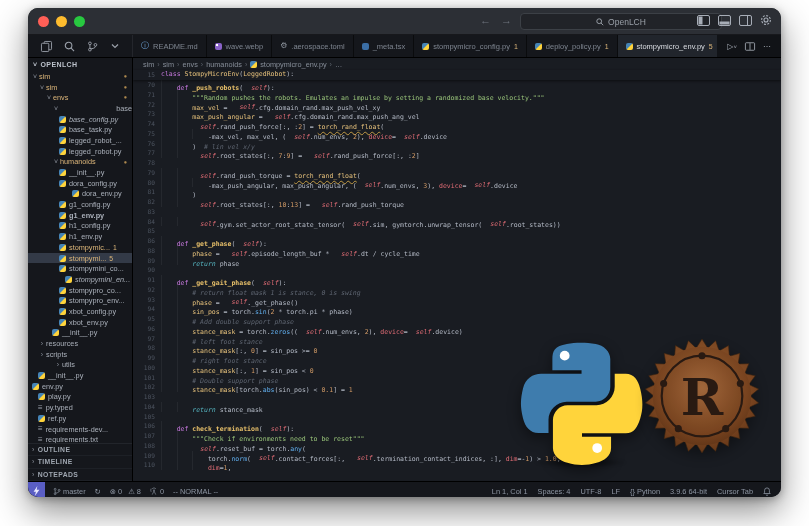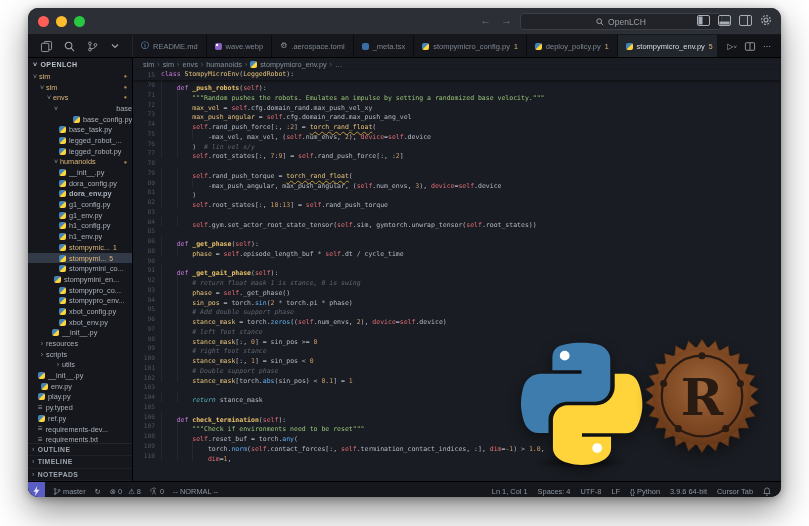--- a/index.html
+++ b/index.html
@@ -64,21 +64,21 @@
   .cl{display:flex;height:9.75px;}
   .ln{width:22px;min-width:22px;text-align:right;padding-right:6px;color:#4d5460;font-size:6.2px;}
   .ct{white-space:pre;}
   .tk-i{display:inline-block;width:4ch;box-shadow:inset 1px 0 rgba(255,255,255,.055);height:100%;}
   .tk-k{color:#c678dd;}
   .tk-d{color:#e8c06a;font-weight:bold;}
   .tk-c{color:#e5c07b;}
   .tk-s{color:#98c379;}
   .tk-cm{color:#5f6672;font-style:italic;}
   .tk-n{color:#d19a66;}
-  .tk-sf{color:#e06c75;}
+  .tk-sf{color:#e06c75;font-style:italic;padding-left:8px;}
   .tk-v{color:#e5c07b;}
   .tk-f{color:#61afef;}
   .tk-p{color:#b4bac6;}
   .tk-pa{color:#e06c75;}
   .tk-r{color:#56b6c2;font-style:italic;}
   .tk-u{color:#e5c07b;text-decoration:underline wavy #c09a45 1px;text-underline-offset:2px;}
   
   .python-logo{position:absolute;left:387px;top:281px;width:122px;height:126px;z-index:5;
     filter:drop-shadow(0 5px 7px rgba(0,0,0,.45));}
   .rust-logo{position:absolute;left:509px;top:279px;width:120px;height:118px;z-index:5;opacity:.96;
@@ -218,21 +218,21 @@
           </div>
           <div class="trow mod" style="padding-left: 17px;">
             <span class="chev">˅</span>
             <span>envs</span>
             <span class="tdot">●</span>
           </div>
           <div class="trow" style="padding-left: 24px; justify-content: space-between;">
             <span class="chev">˅</span>
             <span>base</span>
           </div>
-          <div class="trow" style="padding-left: 45px;">
+          <div class="trow" style="padding-left: 31px; font-style: italic;">
             <span class="fi fi-py"></span>
             <span>base_config.py</span>
           </div>
           <div class="trow" style="padding-left: 31px;">
             <span class="fi fi-py"></span>
             <span>base_task.py</span>
           </div>
           <div class="trow" style="padding-left: 31px;">
             <span class="fi fi-py"></span>
             <span>legged_robot_...</span>
@@ -247,29 +247,29 @@
             <span class="tdot">●</span>
           </div>
           <div class="trow" style="padding-left: 31px;">
             <span class="fi fi-py"></span>
             <span>__init__.py</span>
           </div>
           <div class="trow" style="padding-left: 31px;">
             <span class="fi fi-py"></span>
             <span>dora_config.py</span>
           </div>
+          <div class="trow" style="padding-left: 44px;">
+            <span class="fi fi-py"></span>
+            <span>dora_env.py</span>
+          </div>
+          <div class="trow" style="padding-left: 31px;">
+            <span class="fi fi-py"></span>
+            <span>g1_config.py</span>
+          </div>
           <div class="trow" style="padding-left: 31px; font-weight: bold;">
-            <span class="fi fi-py"></span>
-            <span>dora_env.py</span>
-          </div>
-          <div class="trow" style="padding-left: 31px;">
-            <span class="fi fi-py"></span>
-            <span>g1_config.py</span>
-          </div>
-          <div class="trow" style="padding-left: 31px;">
             <span class="fi fi-py"></span>
             <span>g1_env.py</span>
           </div>
           <div class="trow" style="padding-left: 31px;">
             <span class="fi fi-py"></span>
             <span>h1_config.py</span>
           </div>
           <div class="trow" style="padding-left: 31px;">
             <span class="fi fi-py"></span>
             <span>h1_env.py</span>
@@ -281,21 +281,21 @@
           </div>
           <div class="trow sel mod" style="padding-left: 31px;">
             <span class="fi fi-py"></span>
             <span>stompymi...</span>
             <span class="tbadge">5</span>
           </div>
           <div class="trow" style="padding-left: 31px;">
             <span class="fi fi-py"></span>
             <span>stompymini_co...</span>
           </div>
-          <div class="trow" style="padding-left: 26px;">
+          <div class="trow" style="padding-left: 37px; font-style: italic;">
             <span class="fi fi-py"></span>
             <span>stompymini_en...</span>
           </div>
           <div class="trow" style="padding-left: 31px;">
             <span class="fi fi-py"></span>
             <span>stompypro_co...</span>
           </div>
           <div class="trow" style="padding-left: 31px;">
             <span class="fi fi-py"></span>
             <span>stompypro_env...</span>
@@ -321,21 +321,21 @@
             <span>scripts</span>
           </div>
           <div class="trow" style="padding-left: 10px; margin-left: 16px;">
             <span class="chev">›</span>
             <span>utils</span>
           </div>
           <div class="trow" style="padding-left: 10px;">
             <span class="fi fi-py"></span>
             <span>__init__.py</span>
           </div>
-          <div class="trow" style="padding-left: 13px;">
+          <div class="trow" style="padding-left: 4px;">
             <span class="fi fi-py"></span>
             <span>env.py</span>
           </div>
           <div class="trow" style="padding-left: 10px;">
             <span class="fi fi-py"></span>
             <span>play.py</span>
           </div>
           <div class="trow" style="padding-left: 10px;">
             <span class="gl gl-txt">≡</span>
             <span>py.typed</span>
@@ -455,20 +455,24 @@
             <span class="ln">85</span>
             <span class="ct"></span>
           </div>
           <div class="cl">
             <span class="ln">86</span>
             <span class="ct"><span class="tk-i"></span><span class="tk-k">def </span><span class="tk-d">_get_phase</span><span class="tk-p">(</span><span class="tk-sf">self</span><span class="tk-p">):</span></span>
           </div>
           <div class="cl">
             <span class="ln">88</span>
             <span class="ct"><span class="tk-i"></span><span class="tk-i"></span><span class="tk-v">phase</span><span class="tk-p"> = </span><span class="tk-sf">self</span><span class="tk-p">.episode_length_buf * </span><span class="tk-sf">self</span><span class="tk-p">.dt / cycle_time</span></span>
+          </div>
+          <div class="cl">
+            <span class="ln">89</span>
+            <span class="ct"><span class="tk-i"></span><span class="tk-i"></span><span class="tk-r">return</span><span class="tk-p"> phase</span></span>
           </div>
           <div class="cl">
             <span class="ln">90</span>
             <span class="ct"></span>
           </div>
           <div class="cl">
             <span class="ln">91</span>
             <span class="ct"><span class="tk-i"></span><span class="tk-k">def </span><span class="tk-d">_get_gait_phase</span><span class="tk-p">(</span><span class="tk-sf">self</span><span class="tk-p">):</span></span>
           </div>
           <div class="cl">

